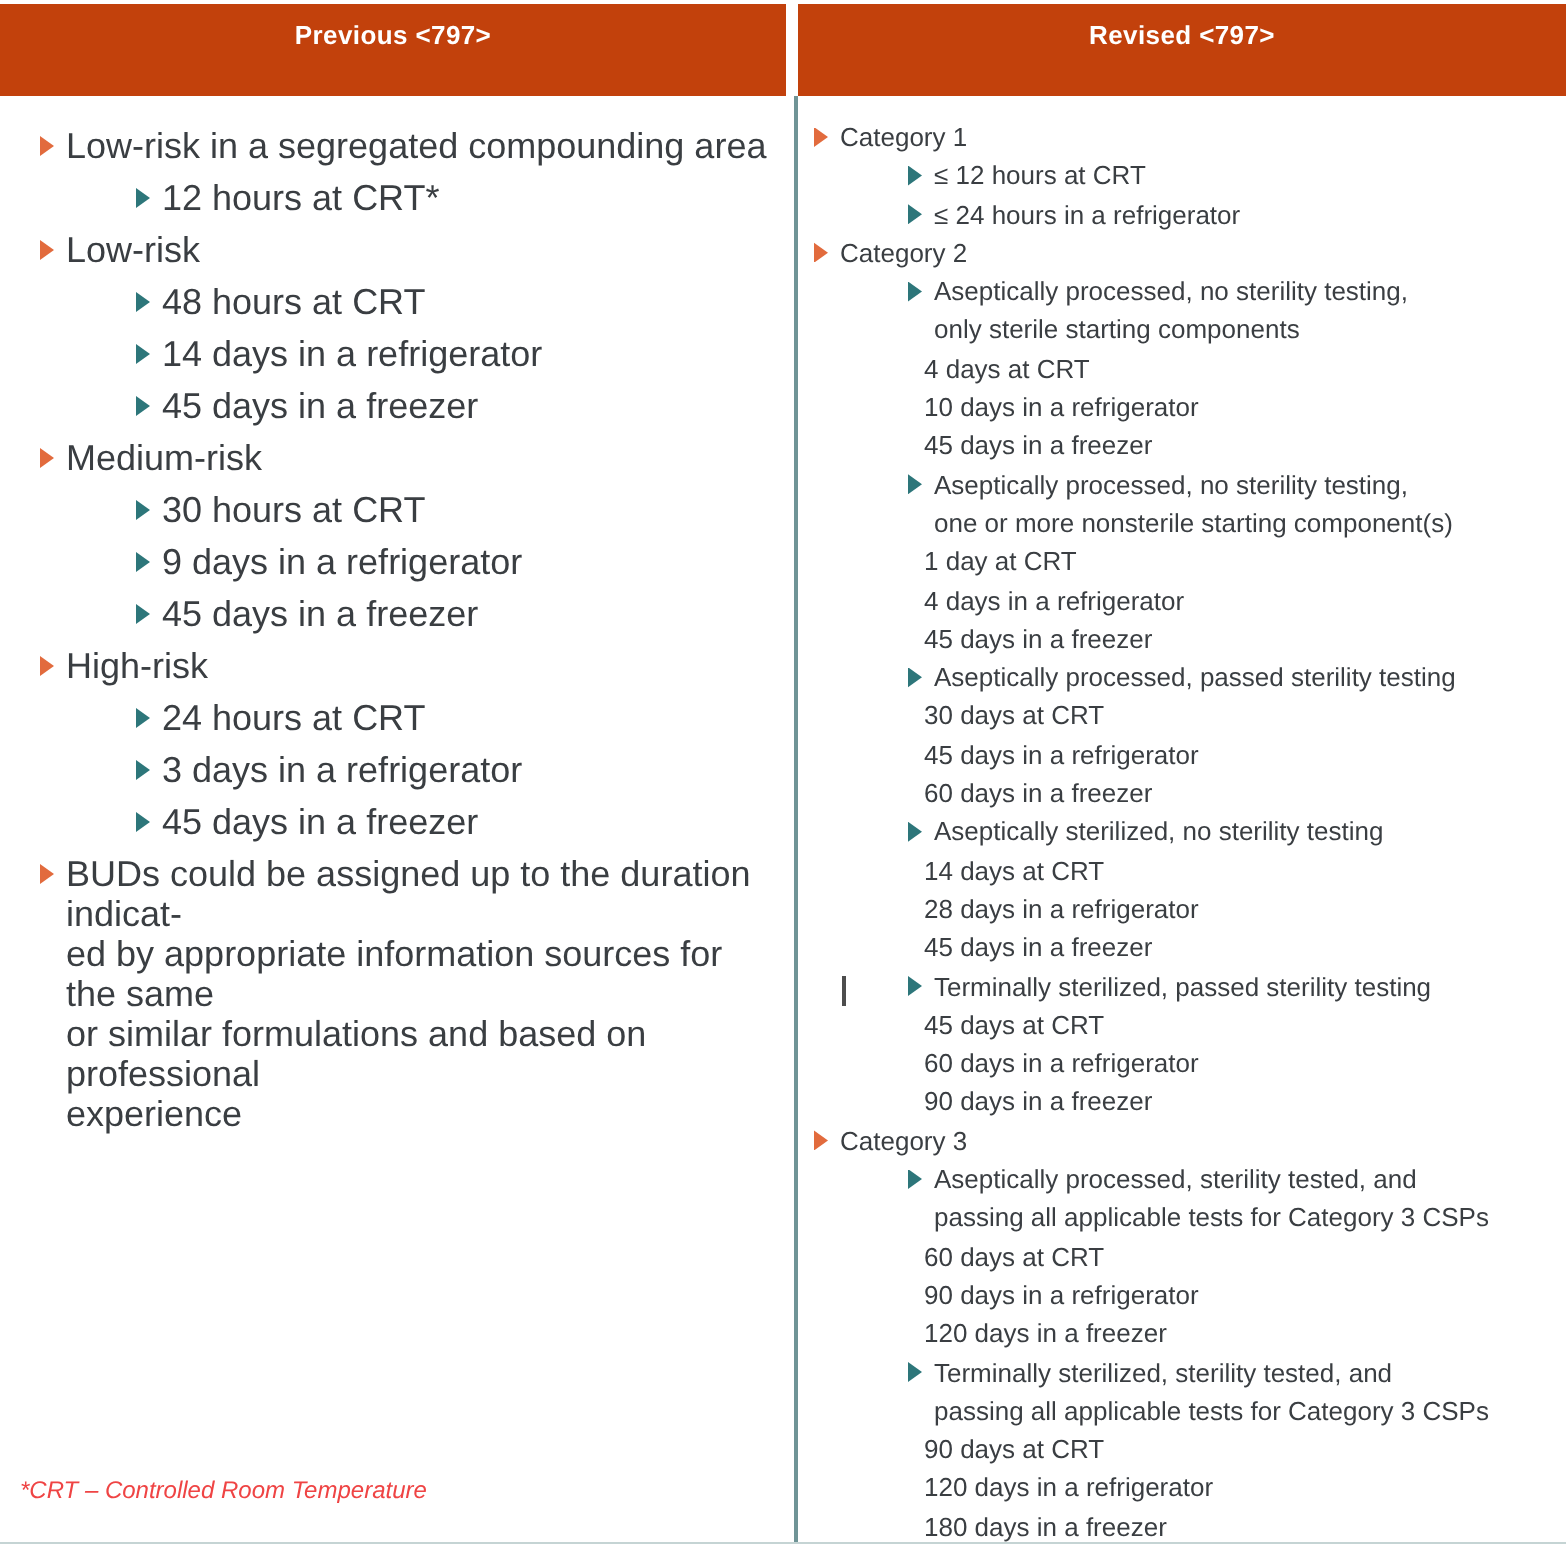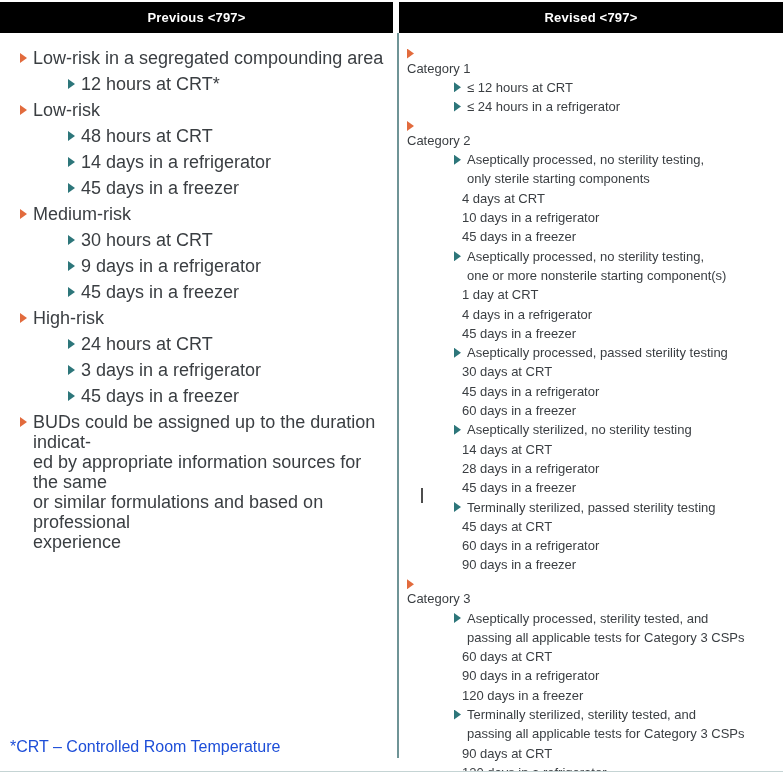--- a/index.html
+++ b/index.html
@@ -8,22 +8,22 @@
     width:783px;height:772px;
     background:#ffffff;
     font-family:"Liberation Sans", sans-serif;
     color:#3a3e42;
     overflow:hidden;
     box-sizing:border-box;
   }
   
   .headers{display:flex;padding-top:2px;}
   .hdr{
-    height:31px;line-height:31px;
-    background:#000000;color:#ffffff;
+    height:46px;line-height:31px;
+    background:#c2410c;color:#ffffff;
     font-weight:bold;font-size:13px;letter-spacing:.2px;
     text-align:center;
   }
   .hdr-left{width:393px;}
   .hdr-gap{width:6px;background:#ffffff;}
   .hdr-right{flex:1;}
   
   .cols{display:flex;align-items:stretch;height:725px;}
   .col{box-sizing:border-box;}
   .col-left{width:397px;padding:15px 6px 0 0;}
@@ -38,28 +38,28 @@
   }
   .bullet-orange{background:#e26b3d;}
   .bullet-teal{background:#2d767a;}
   
   .col-left .item{font-size:18px;line-height:20px;margin-bottom:6px;}
   .col-left .level-1{padding-left:20px;}
   .col-left .level-2{padding-left:68px;}
   .col-left .bullet{margin-top:5px;}
   
   .col-right .item{font-size:13px;line-height:19.3px;margin-bottom:0;}
-  .col-right .level-1{padding-left:8px;flex-direction:column;}
+  .col-right .level-1{padding-left:8px;}
   .col-right .level-2{padding-left:55px;}
   .col-right .level-3{padding-left:63px;}
   .col-right .bullet{margin-top:4.5px;}
   
   .footnote{
     position:absolute;left:10px;top:738px;
-    font-size:16px;color:#1d4ed8;
+    font-size:12px;font-style:italic;color:#ef4444;
   }
   .bottom-line{
     position:absolute;left:0;bottom:0;width:783px;height:1px;
     background:#c5d4d4;
   }
   .text-cursor{
     position:absolute;left:421px;top:488px;width:2px;height:15px;
     background:#4d4d4d;
   }
 </style>

